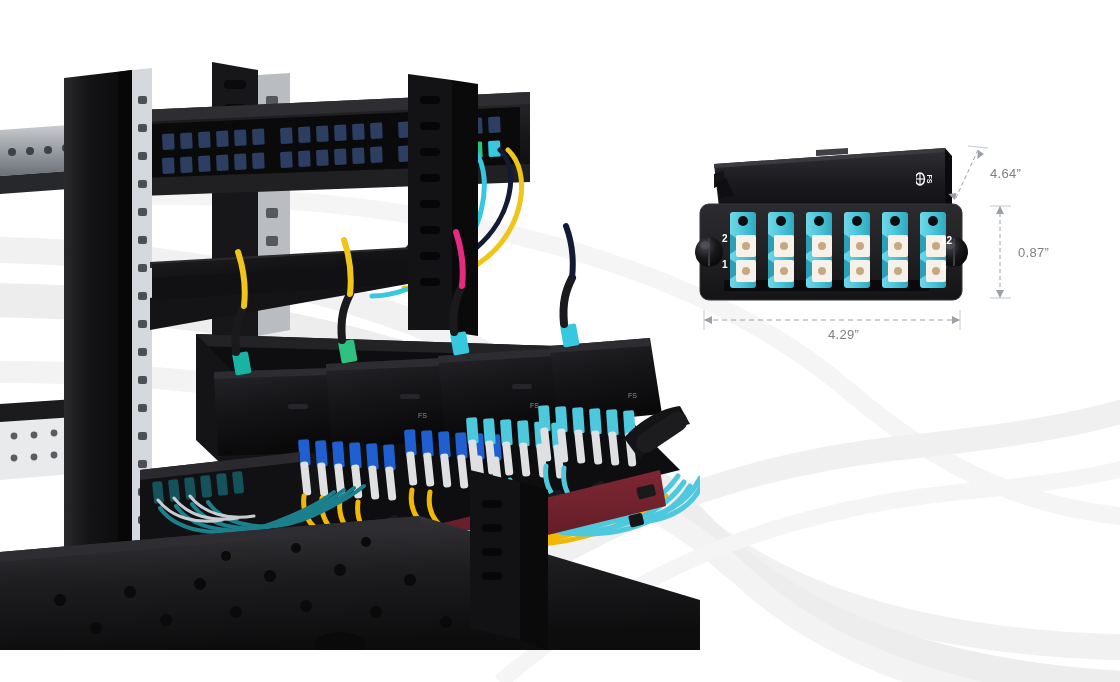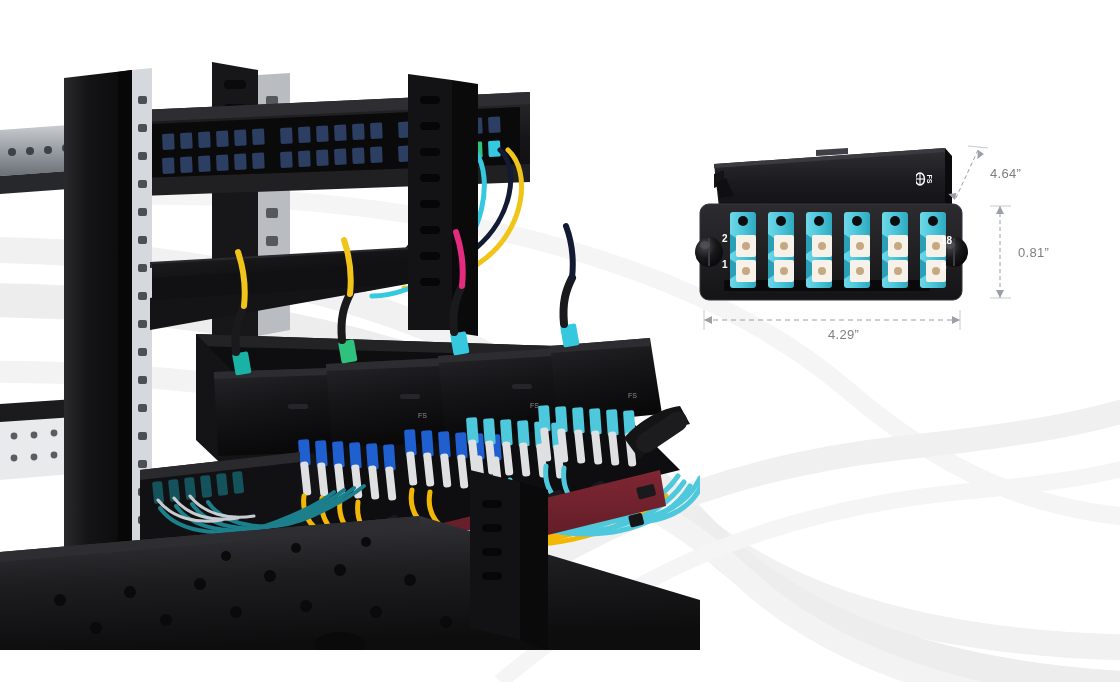--- a/index.html
+++ b/index.html
@@ -671,21 +671,21 @@
   <svg class="fs-logo" viewBox="0 0 16 22">
     <g transform="rotate(90 8 11)">
       <text x="8" y="8" fill="#ffffff" font-size="7" font-weight="bold" text-anchor="middle" font-family="Liberation Sans, sans-serif">FS</text>
       <ellipse cx="8" cy="15" rx="6" ry="4.5" fill="none" stroke="#ffffff" stroke-width="1.4"></ellipse>
       <line x1="2" y1="15" x2="14" y2="15" stroke="#ffffff" stroke-width="1.1"></line>
       <line x1="8" y1="10.6" x2="8" y2="19.4" stroke="#ffffff" stroke-width="1.1"></line>
     </g>
   </svg>
 
   <div class="dim-label dim-h">4.64”</div>
-  <div class="dim-label dim-v">0.81”</div>
+  <div class="dim-label dim-v">0.87”</div>
   <div class="dim-label dim-w">4.29”</div>
 
   <div class="port-num pn-2">2</div>
   <div class="port-num pn-1">1</div>
-  <div class="port-num pn-12">18</div>
+  <div class="port-num pn-12">12</div>
   <div class="port-num pn-11">6</div>
 
 </div>
 
 </body></html>

